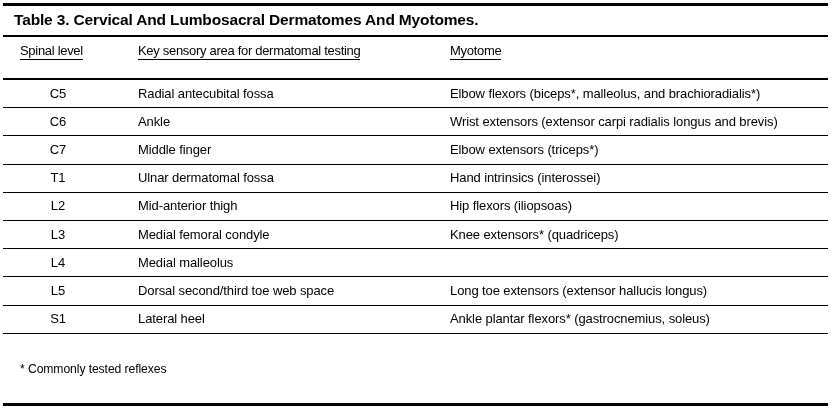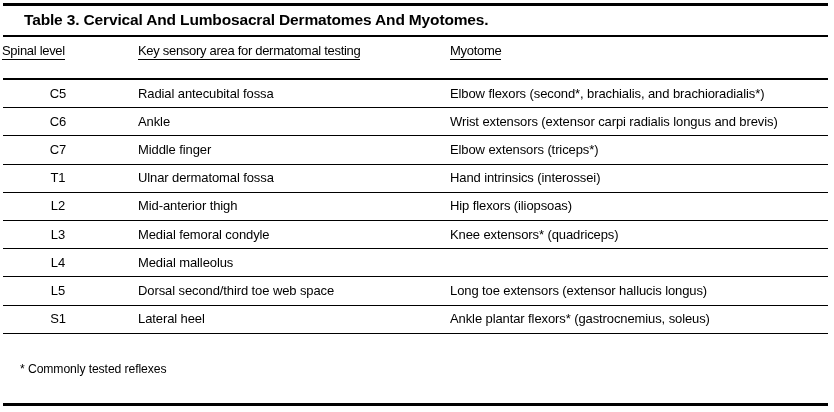--- a/index.html
+++ b/index.html
@@ -31,21 +31,21 @@
   .title-band {
     position: absolute;
     left: 0;
     right: 0;
     top: 6px;
     height: 28px;
     display: flex;
     align-items: center;
   }
   .title-text {
-    padding-left: 24px;
+    padding-left: 14px;
     font-size: 15.5px;
     font-weight: bold;
     letter-spacing: -0.15px;
     white-space: nowrap;
   }
   .rule-under-title {
     position: absolute;
     left: 3px;
     right: 6px;
     top: 35px;
@@ -62,21 +62,21 @@
   .header-cell {
     position: absolute;
     top: 3px;
     font-size: 13px;
     font-weight: normal;
     white-space: nowrap;
     border-bottom: 1.5px solid #000000;
     padding-bottom: 1px;
     letter-spacing: -0.3px;
   }
-  .h-spinal { left: 2px; }
+  .h-spinal { left: 20px; }
   .h-key    { left: 138px; text-align: center; }
   .h-myo    { left: 450px; }
 
   .rule-under-header {
     position: absolute;
     left: 3px;
     right: 6px;
     top: 78px;
     height: 2px;
     background: #000000;
@@ -153,21 +153,21 @@
     <div class="header-cell h-myo">Myotome</div>
   </div>
 
   <div class="rule-under-header"></div>
 
   <div class="rows">
 
     <div class="data-row">
       <div class="cell c-level">C5</div>
       <div class="cell c-sensory">Radial antecubital fossa</div>
-      <div class="cell c-myotome">Elbow flexors (second*, brachialis, and brachioradialis*)</div>
+      <div class="cell c-myotome">Elbow flexors (biceps*, malleolus, and brachioradialis*)</div>
     </div>
 
     <div class="data-row">
       <div class="cell c-level">C6</div>
       <div class="cell c-sensory">Ankle</div>
       <div class="cell c-myotome">Wrist extensors (extensor carpi radialis longus and brevis)</div>
     </div>
 
     <div class="data-row">
       <div class="cell c-level">C7</div>

